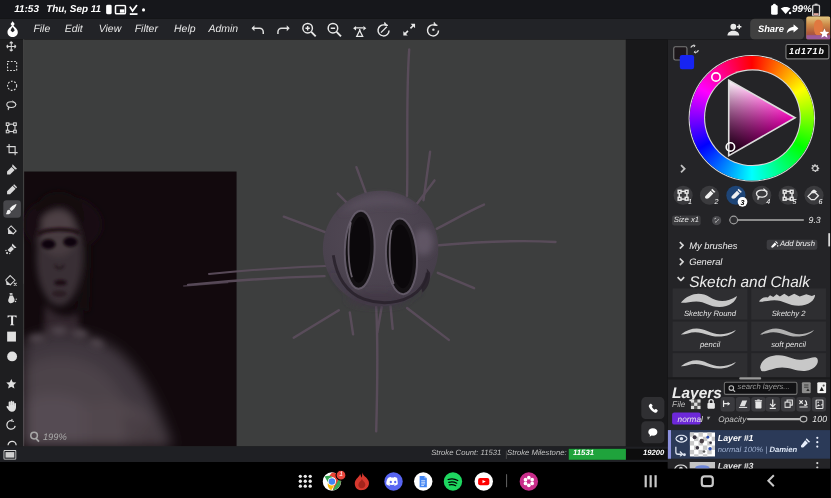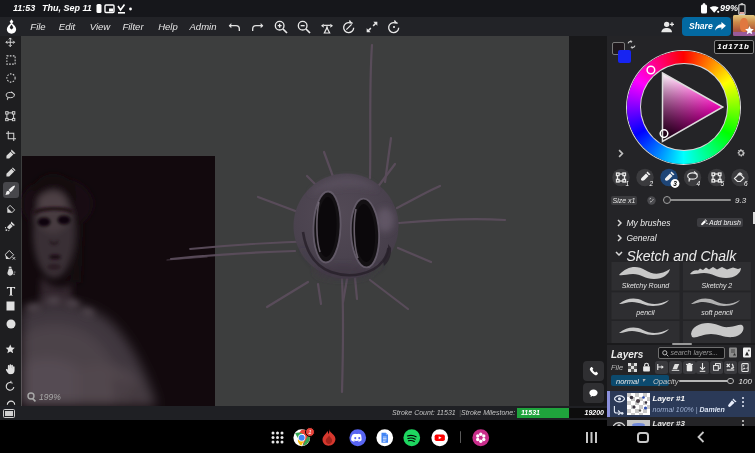--- a/index.html
+++ b/index.html
@@ -110,21 +110,21 @@
         <path d="M19 13 A7.5 7.5 0 1 1 13 5.6"></path>
         <path d="M13 2 L13.5 6 L17.5 6.2" fill="#e8e8e8" stroke-width="1.6"></path>
         <circle cx="12" cy="12" r="1.6" fill="#e8e8e8" stroke="none"></circle>
       </svg>
 
     <svg class="mico" style="left:668px;" viewBox="0 0 24 24" fill="#e8e8e8">
         <circle cx="10" cy="8" r="4"></circle>
         <path d="M2 20 C2 15.5 6 13.5 10 13.5 C14 13.5 18 15.5 18 20 Z"></path>
         <path d="M18 5 v6 M15 8 h6" stroke="#e8e8e8" stroke-width="2"></path>
       </svg>
-    <div class="abs" style="left:682px;top:-0.5px;width:49px;height:19px;background:#0369a1;border-radius:4px;">
+    <div class="abs" style="left:682px;top:-0.5px;width:49px;height:19px;background:#404040;border-radius:4px;">
       <span class="abs" style="left:7px;top:4.5px;font-size:8.5px;font-weight:bold;color:#fff;">Share</span>
       <svg class="abs" style="left:33px;top:5px" width="11" height="9" viewBox="0 0 24 20" fill="#fff">
           <path d="M14 0 L24 8.5 L14 17 V12 C7 12 3 14.5 0 19 C1 11 6 5.5 14 5 Z"></path>
         </svg>
     </div>
     <div class="abs" style="left:733px;top:-2.5px;width:22px;height:21.5px;border-radius:2px;overflow:hidden;background:#c08a4a;">
       <div class="abs" style="left:0;top:0;width:22px;height:21.5px;background:linear-gradient(180deg,#e2c983 0%,#cd8a48 35%,#b05a3a 70%,#8a4a6a 100%);"></div>
       <div class="abs" style="left:7px;top:3px;width:8px;height:14px;background:#e07840;border-radius:40%;"></div>
       <div class="abs" style="left:0px;top:17px;width:22px;height:4.5px;background:#9a5a9a;"></div>
       <svg class="abs" style="left:11px;top:10px" width="11" height="11" viewBox="0 0 24 24" fill="#fff">
@@ -513,21 +513,21 @@
         <text x="38.5" y="25.5">Sketchy Round</text>
           <text x="109.9" y="25.5">Sketchy 2</text>
         <text x="38.5" y="53">pencil</text>
           <text x="109.9" y="53">soft pencil</text>
       </g>
     </svg>
     <div class="abs" style="left:0px;top:307px;width:148px;height:2.2px;background:#1a1a1c;"></div>
     <div class="abs" style="left:65px;top:307px;width:20px;height:2.2px;background:#9a9a9a;border-radius:1px;"></div>
     <div class="abs" style="left:146.3px;top:176px;width:1.7px;height:12px;background:#dadada;"></div>
 
-    <span class="abs" style="left:4px;top:312.5px;font-size:10px;font-weight:bold;color:#ececec;">Layers</span>
+    <span class="abs" style="left:4px;top:312.5px;font-size:14px;font-weight:bold;color:#ececec;">Layers</span>
     <div class="abs" style="left:50.5px;top:311px;width:65px;height:9.8px;background:#121214;border:1px solid #707070;border-radius:2px;">
       <svg class="abs" style="left:3px;top:1.8px" width="7" height="7" viewBox="0 0 10 10" fill="none" stroke="#c0c0c0" stroke-width="1.4">
           <circle cx="4" cy="4" r="3"></circle>
           <path d="M6.5 6.5 L9 9"></path>
         </svg>
       <span class="abs" style="left:12px;top:1.3px;font-size:7px;color:#9a9a9a;">search layers...</span>
     </div>
     <svg class="abs" style="left:120.5px;top:310.5px" width="10" height="11" viewBox="0 0 10 11">
         <rect x="1" y="0.5" width="8" height="10" rx="1" fill="#8c8c8c"></rect>
         <path d="M3 3h4M3 5h4" stroke="#3a3a3a" stroke-width="0.9"></path>
@@ -592,21 +592,21 @@
         </svg>
       </div>
     <div class="abs" style="left:131px;top:324.5px;width:13px;height:13px;background:#3a3a3e;border-radius:2.5px;">
         <svg style="position:absolute;left:2.5px;top:2px" width="8" height="9" viewBox="0 0 10 12" fill="none" stroke="#e8e8e8" stroke-width="1.4">
           <rect x="0.8" y="0.8" width="8.4" height="10.4" rx="1"></rect>
           <circle cx="3.4" cy="3.6" r="1" fill="#e8e8e8" stroke="none"></circle>
           <path d="M1 9 L4 6 L6 8 L8 5.5 L9.2 7" fill="#e8e8e8" stroke="none"></path>
         </svg>
       </div>
 
-    <div class="abs" style="left:4px;top:339.4px;width:58px;height:10.4px;background:#0c4a6e;border-radius:2px;">
+    <div class="abs" style="left:4px;top:339.4px;width:26px;height:10.4px;background:#6d28d9;border-radius:2px;">
       <span class="abs" style="left:5px;top:1.4px;font-size:7.5px;color:#e8e8e8;">normal</span>
       <span class="abs" style="left:31px;top:0.2px;font-size:6px;color:#b0b0b0;">▾</span>
     </div>
     <span class="abs" style="left:46px;top:341px;font-size:7.5px;color:#c4c4c4;">Opacity</span>
     <div class="abs" style="left:72px;top:343.8px;width:52.5px;height:2px;background:#b8b8b8;border-radius:1px;"></div>
     <div class="abs" style="left:120px;top:341.8px;width:6.6px;height:6.6px;border-radius:50%;background:#242427;border:1.3px solid #b8b8b8;box-sizing:border-box;"></div>
     <span class="abs" style="left:131.5px;top:340.5px;font-size:8px;color:#e8e8e8;">100</span>
 
     <div class="abs" style="left:0;top:354.9px;width:148px;height:26.3px;background:#2b3a58;">
       <div class="abs" style="left:0;top:0;width:3px;height:26.3px;background:#8b90dd;"></div>

